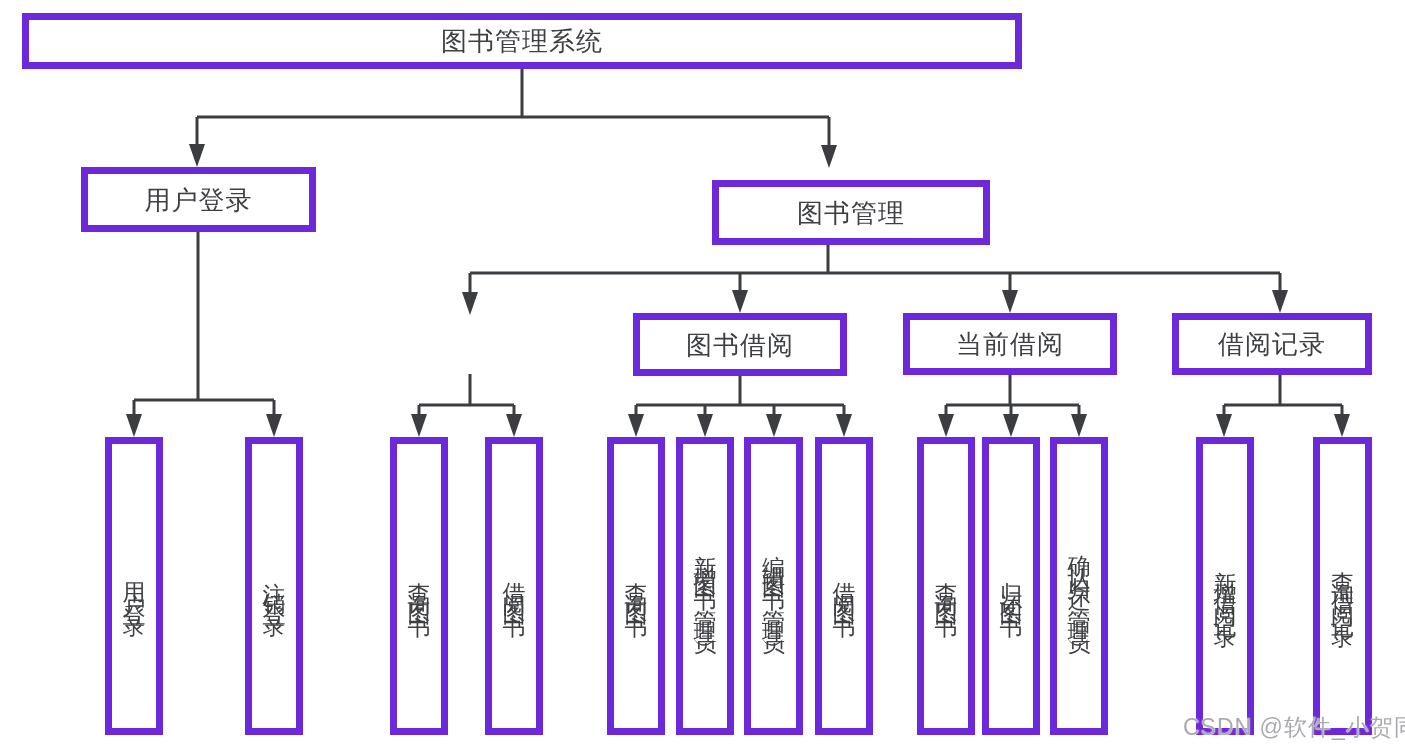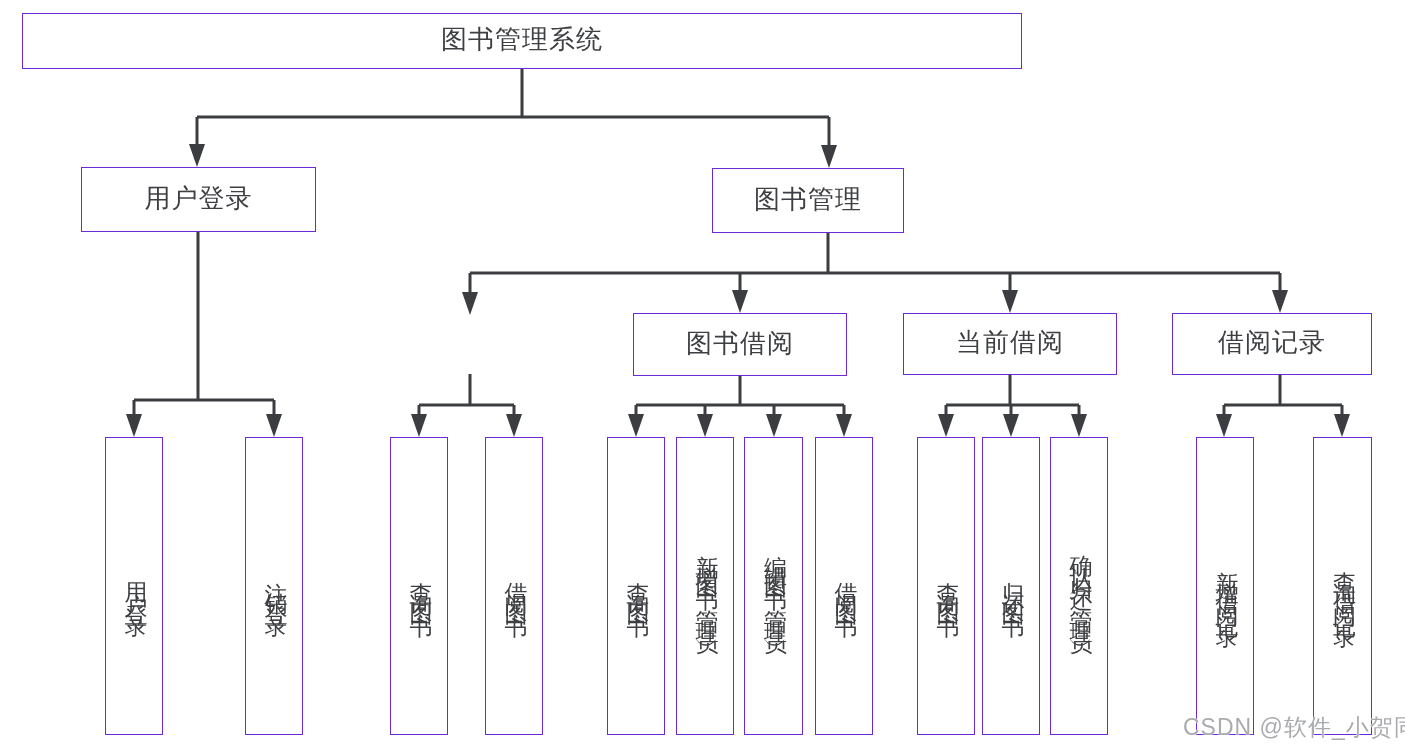--- a/index.html
+++ b/index.html
@@ -8,29 +8,28 @@
     width:1405px;height:747px;
     background:#ffffff;
     font-family:"Liberation Sans","DejaVu Sans",sans-serif;
     overflow:hidden;
   }
   .wires{position:absolute;left:0;top:0;z-index:0;}
   .node{
     position:absolute;
     box-sizing:border-box;
     background:#ffffff;
-    border:1px solid #6d28d9;
+    border:7px solid #6d28d9;
     display:flex;align-items:center;justify-content:center;
     color:#3d3f42;
     font-size:26px;
     letter-spacing:1px;
     z-index:1;
     text-align:center;
     line-height:1;
-    font-family:Liberation Mono, monospace;
   }
   .leaf{
     writing-mode:vertical-rl;
     text-orientation:mixed;
     font-size:23px;
     letter-spacing:11px;
   }
   .watermark{
     position:absolute;
     left:1183px;top:712px;
@@ -80,21 +79,21 @@
     </g>
   </svg>
 
   <div class="node" style="left:22px;top:13px;width:1000px;height:56px">
     <span>图书管理系统</span>
   </div>
 
   <div class="node" style="left:81px;top:167px;width:235px;height:65px">
     <span>用户登录</span>
   </div>
-  <div class="node" style="left:712px;top:168px;width:192px;height:65px">
+  <div class="node" style="left:712px;top:180px;width:278px;height:65px">
     <span>图书管理</span>
   </div>
 
   <div class="node" style="left:633px;top:313px;width:214px;height:63px">
     <span>图书借阅</span>
   </div>
   <div class="node" style="left:903px;top:313px;width:214px;height:62px">
     <span>当前借阅</span>
   </div>
   <div class="node" style="left:1172px;top:313px;width:200px;height:62px">

